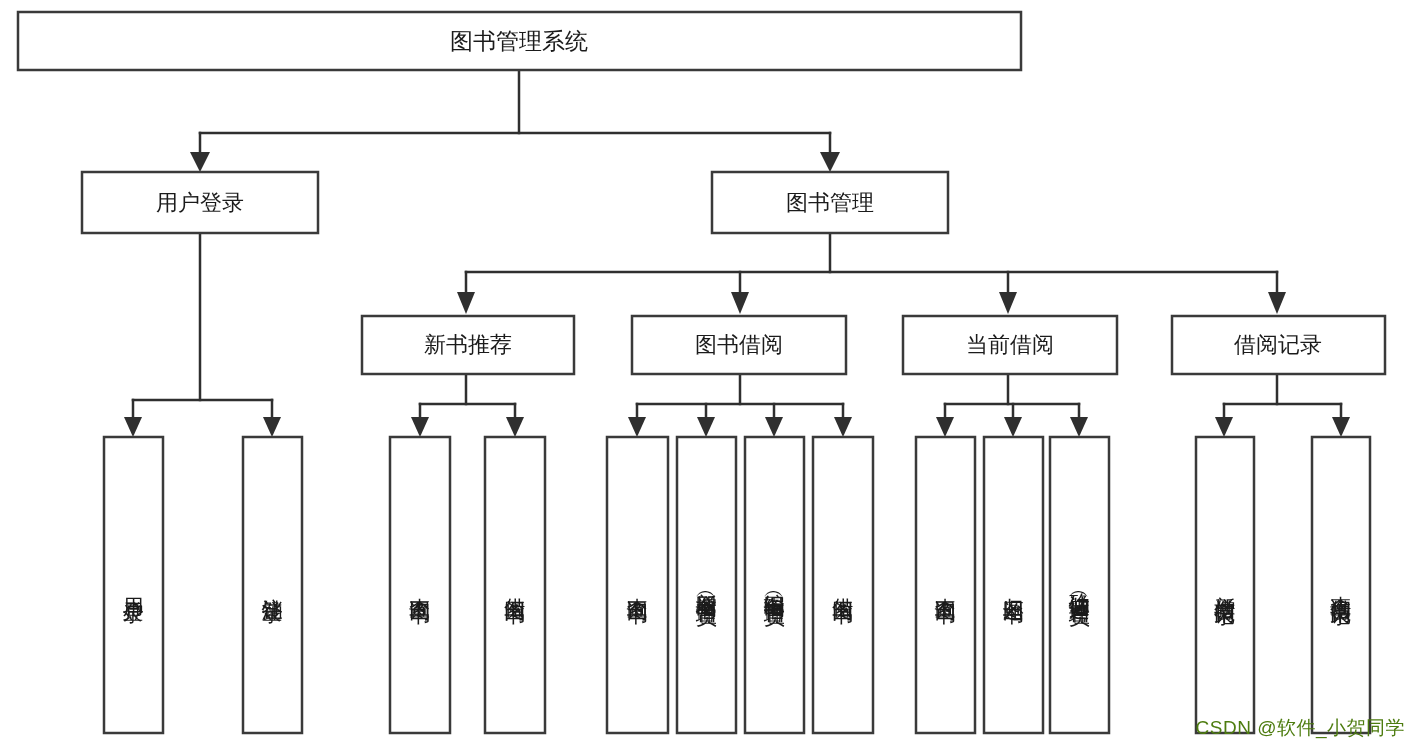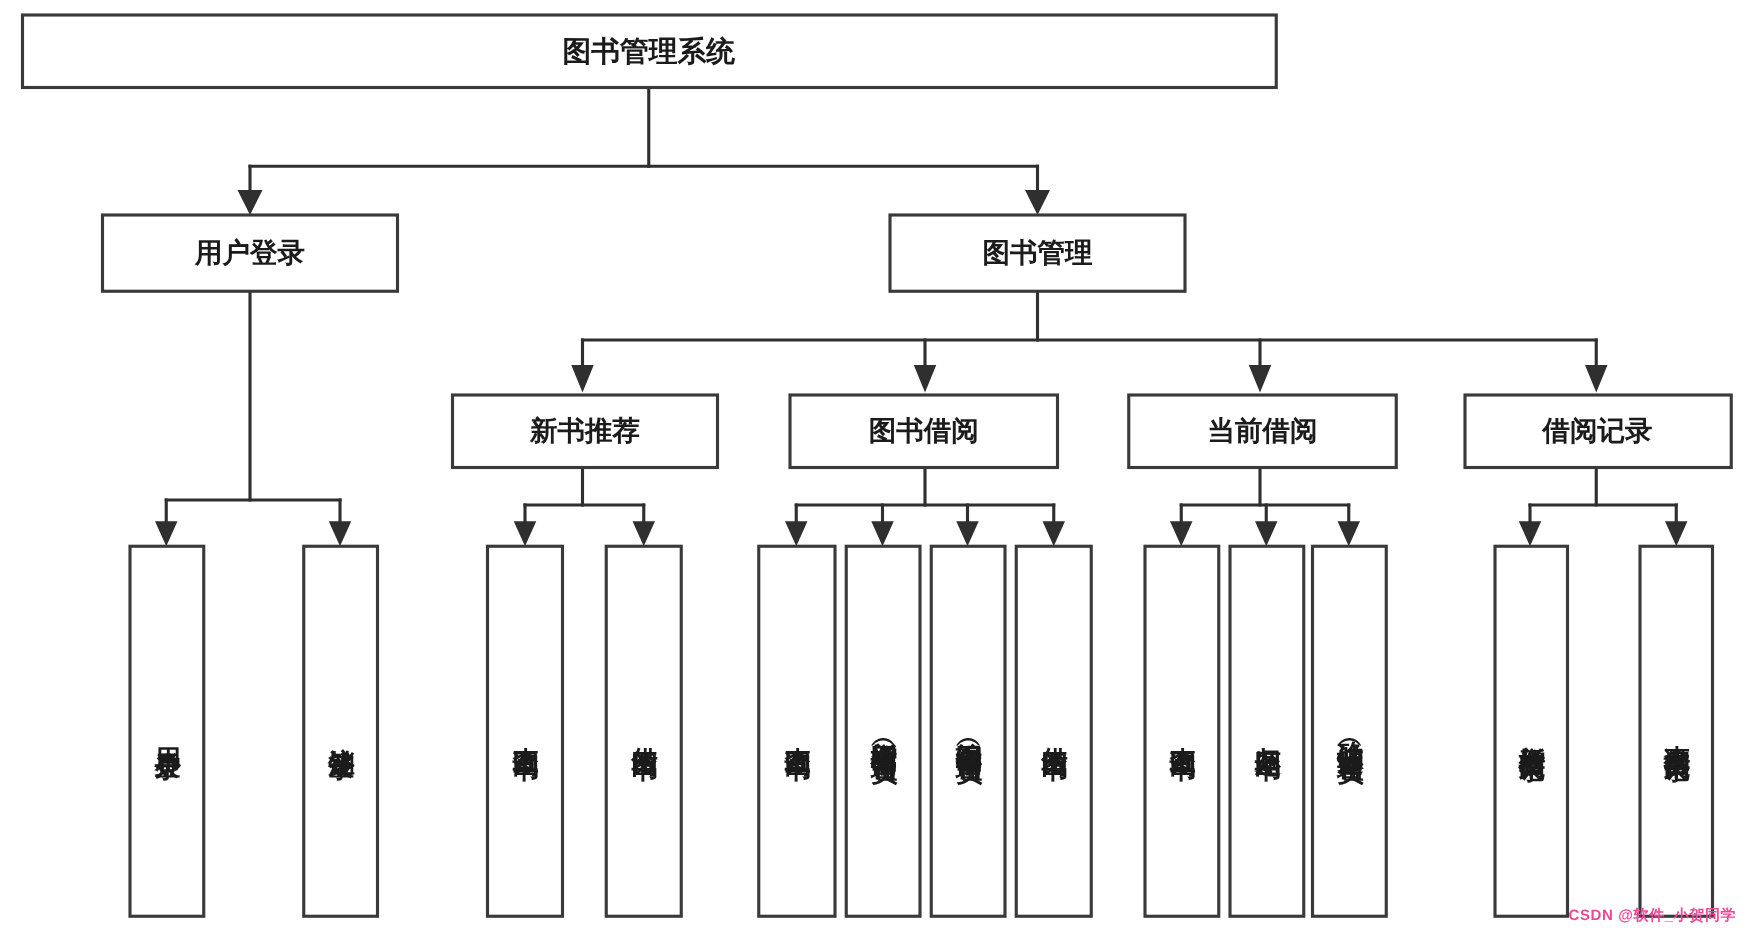--- a/index.html
+++ b/index.html
@@ -11,21 +11,20 @@
     width: 1405px;
     height: 747px;
     font-family: "Liberation Sans", "DejaVu Sans", sans-serif;
     overflow: hidden;
     position: relative;
   }
   #diagram-root {
     position: relative;
     width: 1405px;
     height: 747px;
-    font-weight: bold;
   }
   svg#diagram-svg {
     position: absolute;
     top: 0;
     left: 0;
     width: 1405px;
     height: 747px;
   }
   .node-box {
     fill: #ffffff;
@@ -67,25 +66,25 @@
     font-size: 21px;
     line-height: 1.12;
     letter-spacing: 2px;
     color: #1b1b1b;
     white-space: nowrap;
     pointer-events: none;
     user-select: none;
   }
   .watermark {
     position: absolute;
-    right: 16px;
+    right: 0;
     bottom: 6px;
     font-family: "Liberation Sans", "DejaVu Sans", sans-serif;
-    font-size: 12px;
-    color: #ec4899;
+    font-size: 19px;
+    color: #4d7c0f;
     letter-spacing: 0.5px;
     white-space: nowrap;
   }
 </style>
 </head>
 <body>
 
 <div id="diagram-root">
 
   <svg id="diagram-svg" viewBox="0 0 1405 747" xmlns="http://www.w3.org/2000/svg">

